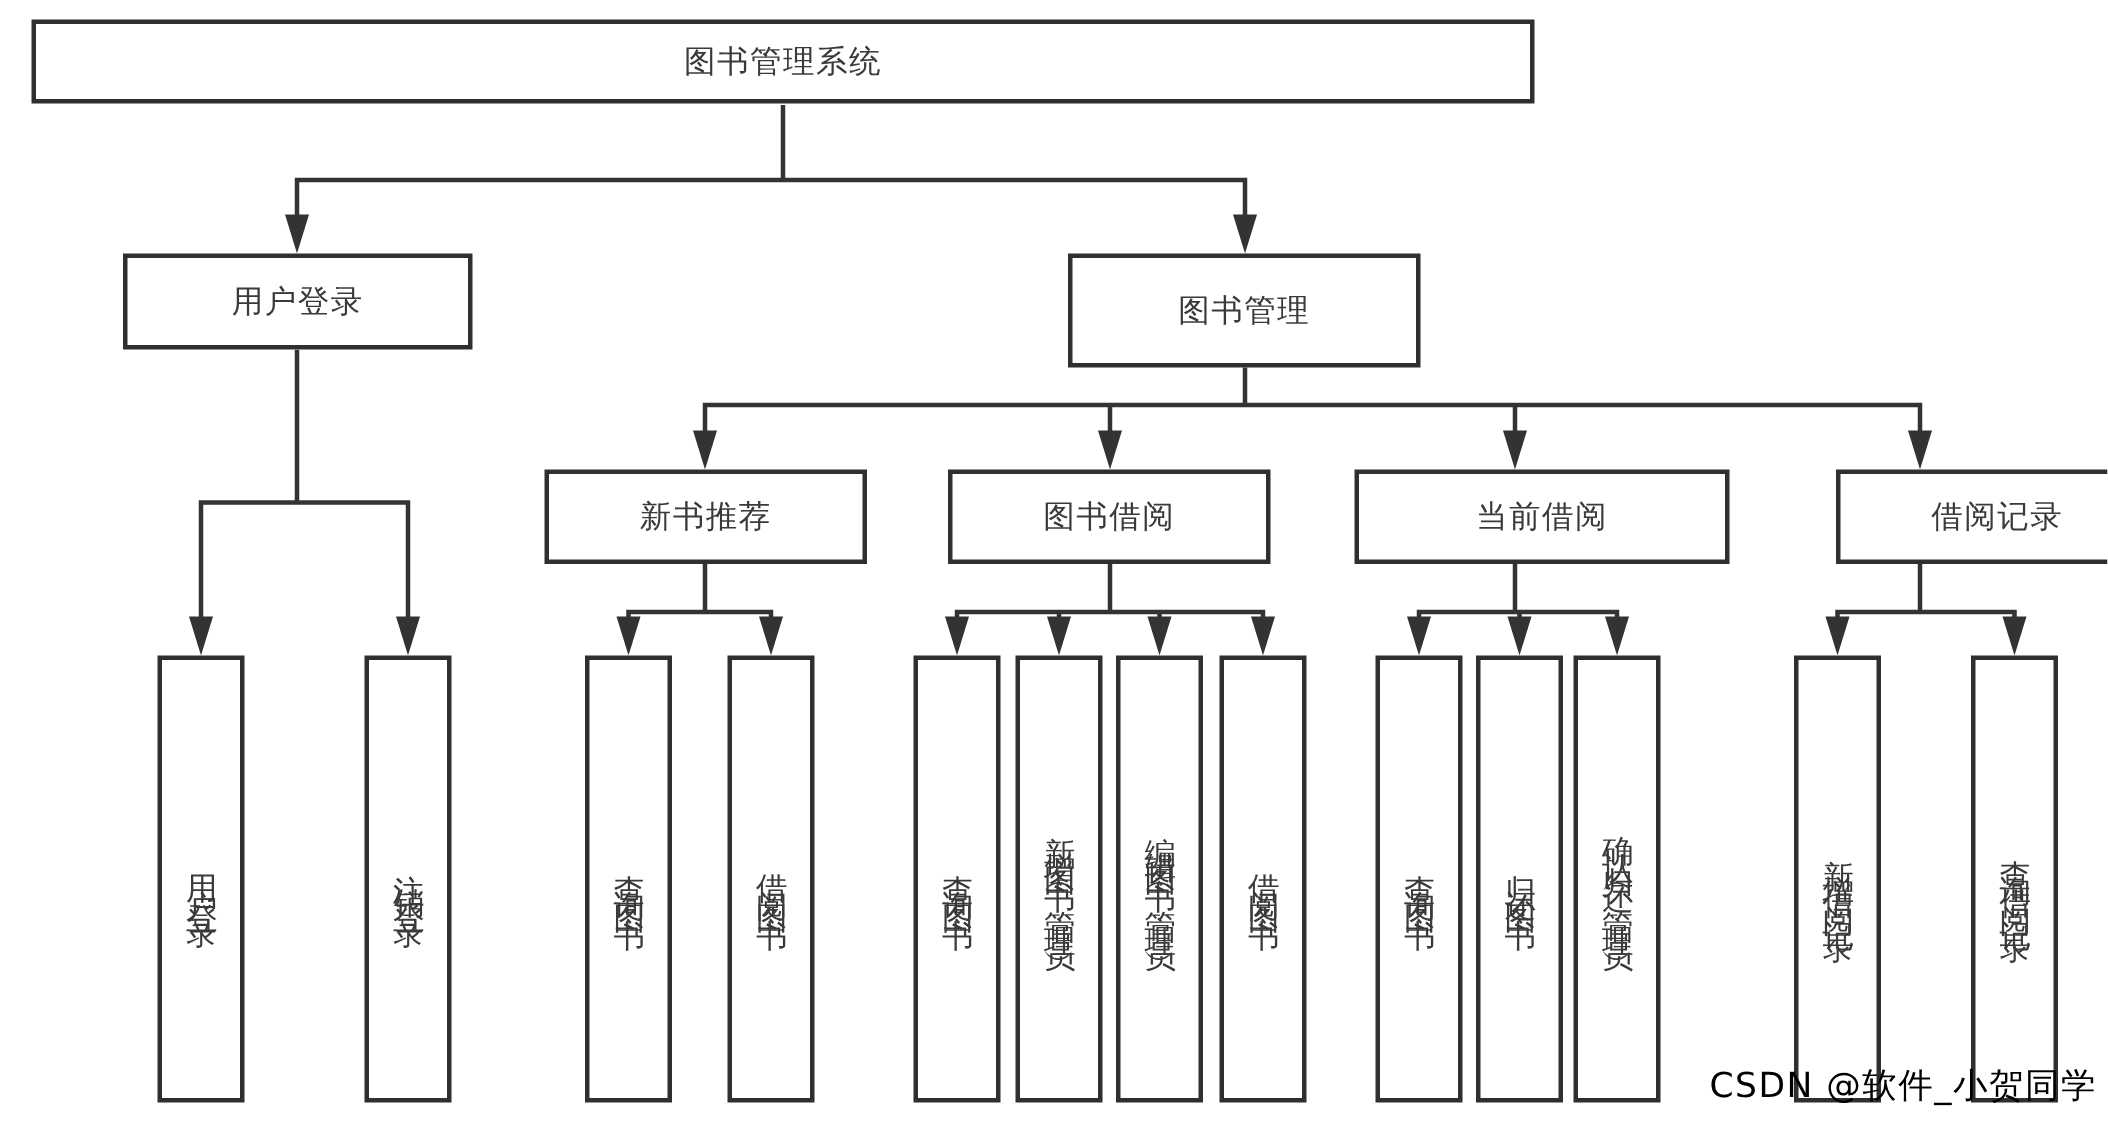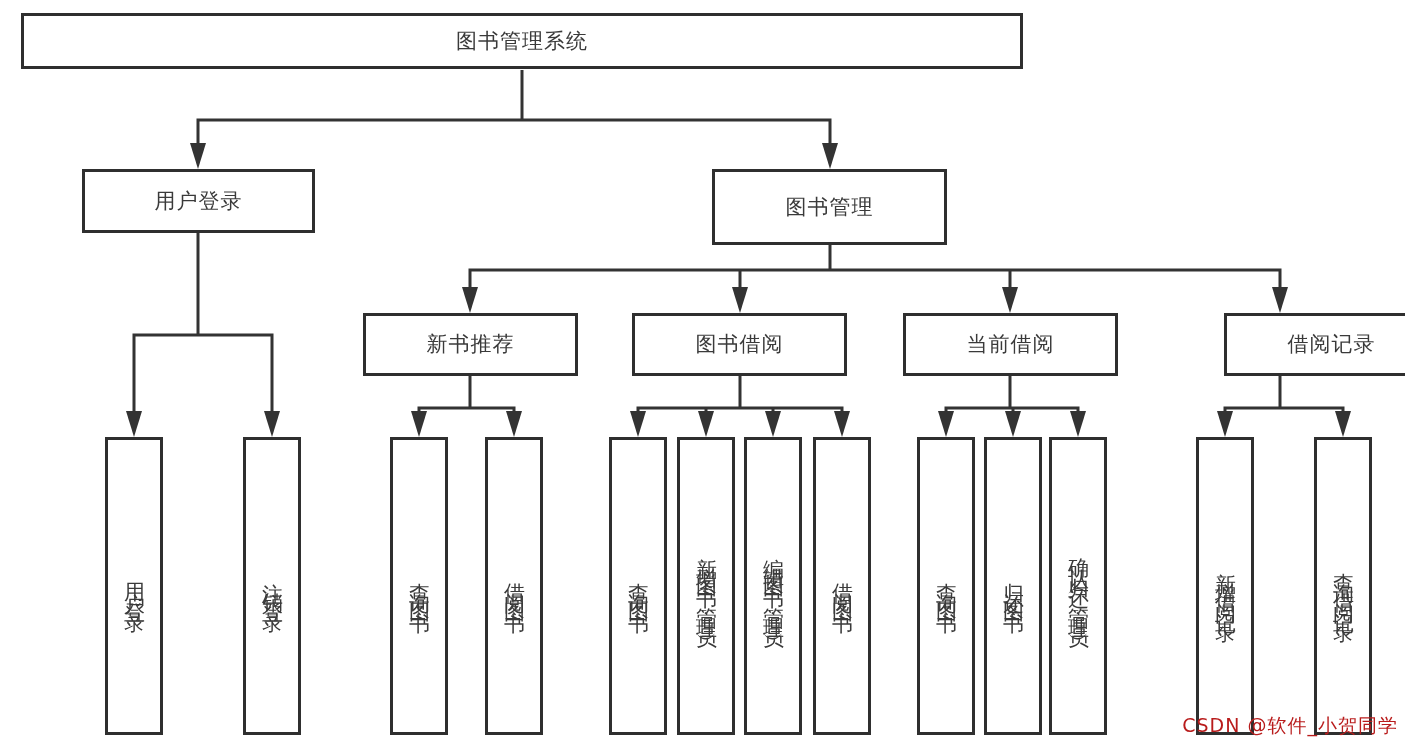--- a/index.html
+++ b/index.html
@@ -15,21 +15,21 @@
     border:3px solid #2f2f2f;color:#3a3a3a;
     display:flex;align-items:center;justify-content:center;text-align:center;
   }
   .hbox{font-size:21px;line-height:1;letter-spacing:1px;}
   .vbox{
     writing-mode:vertical-rl;text-orientation:mixed;
     font-size:21px;letter-spacing:10px;line-height:1;
   }
   .watermark{
     position:absolute;right:7px;bottom:8px;z-index:5;
-    font-size:19px;color:#b91c1c;letter-spacing:1px;
+    font-size:23px;color:#000000;letter-spacing:1px;
     font-family:"DejaVu Sans",sans-serif;
   }
 </style>
 </head>
 <body>
 
 <div class="stage">
 
   <svg class="connectors" viewBox="0 0 1405 747" xmlns="http://www.w3.org/2000/svg">
 
@@ -103,21 +103,21 @@
   <div class="node hbox" style="left:712px;top:169px;width:235px;height:76px;">
     <span>图书管理</span>
   </div>
 
   <div class="node hbox" style="left:632px;top:313px;width:215px;height:63px;">
     <span>图书借阅</span>
   </div>
   <div class="node hbox" style="left:363px;top:313px;width:215px;height:63px;">
     <span>新书推荐</span>
   </div>
-  <div class="node hbox" style="left:903px;top:313px;width:215px;height:63px;">
+  <div class="node hbox" style="left:903px;top:313px;width:250px;height:63px;">
     <span>当前借阅</span>
   </div>
   <div class="node hbox" style="left:1224px;top:313px;width:215px;height:63px;">
     <span>借阅记录</span>
   </div>
 
   <div class="node vbox" style="left:105px;top:437px;width:58px;height:298px;">
     <span>用户登录</span>
   </div>
   <div class="node vbox" style="left:243px;top:437px;width:58px;height:298px;">

